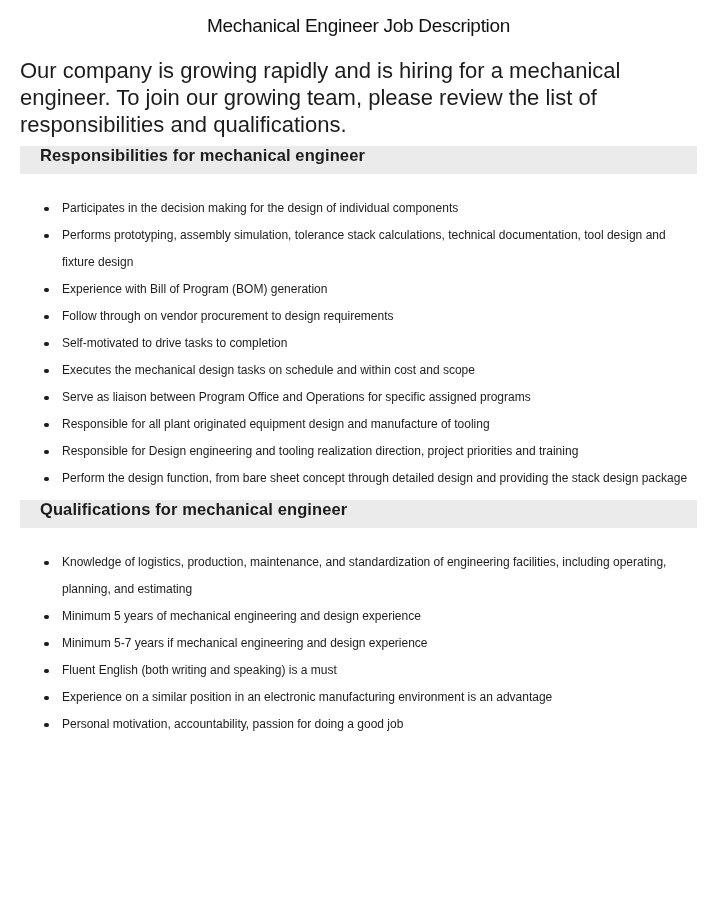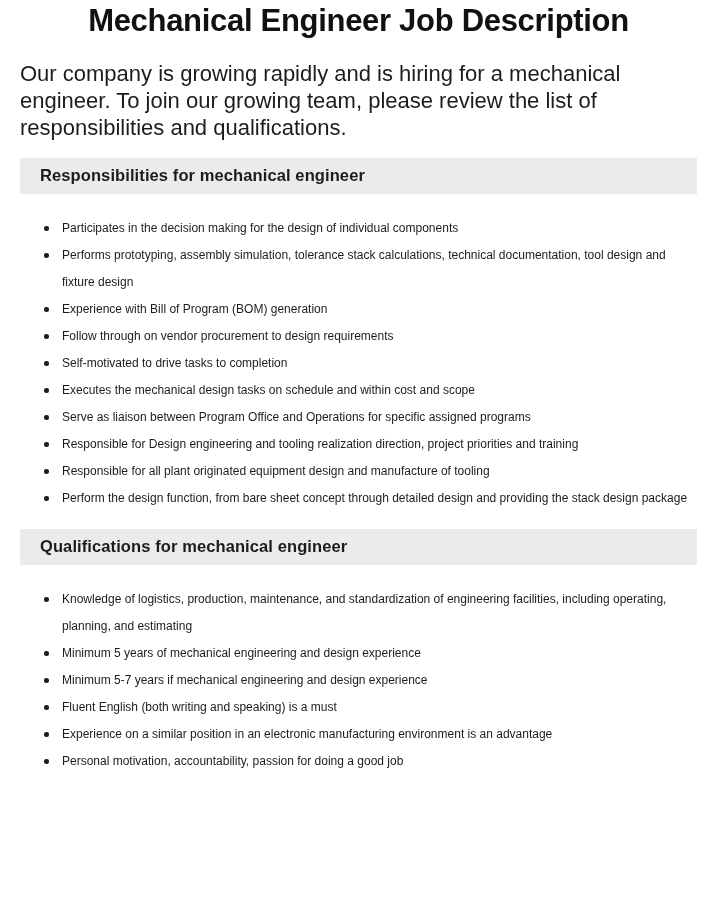--- a/index.html
+++ b/index.html
@@ -19,39 +19,38 @@
     color: var(--text-color);
     overflow: hidden;
   }
   .doc {
     width: 720px;
     height: 922px;
     padding: 0 23px 0 20px;
   }
   .page-title {
     margin: 0;
-    padding-top: 2px;
-    font-size: 31px;
+    padding-top: 14px;
+    font-size: 19px;
     line-height: 1.22;
-    font-weight: 700;
+    font-weight: 400;
     text-align: center;
     letter-spacing: -0.3px;
     color: #111111;
   }
   .intro {
     margin: 20px 0 0 0;
     font-size: 22px;
     line-height: 27px;
   }
   .section-header {
-    margin-top: 17px;
-    height: 36px;
+    margin-top: 8px;
+    height: 28px;
     background: var(--heading-bg);
     display: flex;
-    align-items: center;
     padding-left: 20px;
   }
   .section-header span {
     font-size: 16.5px;
     font-weight: 700;
     letter-spacing: 0.1px;
   }
   ul.bullets {
     list-style: none;
     margin: 21px 0 0 0;
@@ -88,22 +87,22 @@
   </div>
 
   <ul class="bullets">
     <li>Participates in the decision making for the design of individual components</li>
     <li>Performs prototyping, assembly simulation, tolerance stack calculations, technical documentation, tool design and fixture design</li>
     <li>Experience with Bill of Program (BOM) generation</li>
     <li>Follow through on vendor procurement to design requirements</li>
     <li>Self-motivated to drive tasks to completion</li>
     <li>Executes the mechanical design tasks on schedule and within cost and scope</li>
     <li>Serve as liaison between Program Office and Operations for specific assigned programs</li>
+    <li>Responsible for all plant originated equipment design and manufacture of tooling</li>
     <li>Responsible for Design engineering and tooling realization direction, project priorities and training</li>
-    <li>Responsible for all plant originated equipment design and manufacture of tooling</li>
     <li>Perform the design function, from bare sheet concept through detailed design and providing the stack design package</li>
   </ul>
 
   <div class="section-header">
     <span>Qualifications for mechanical engineer</span>
   </div>
 
   <ul class="bullets">
     <li>Knowledge of logistics, production, maintenance, and standardization of engineering facilities, including operating, planning, and estimating</li>
     <li>Minimum 5 years of mechanical engineering and design experience</li>

